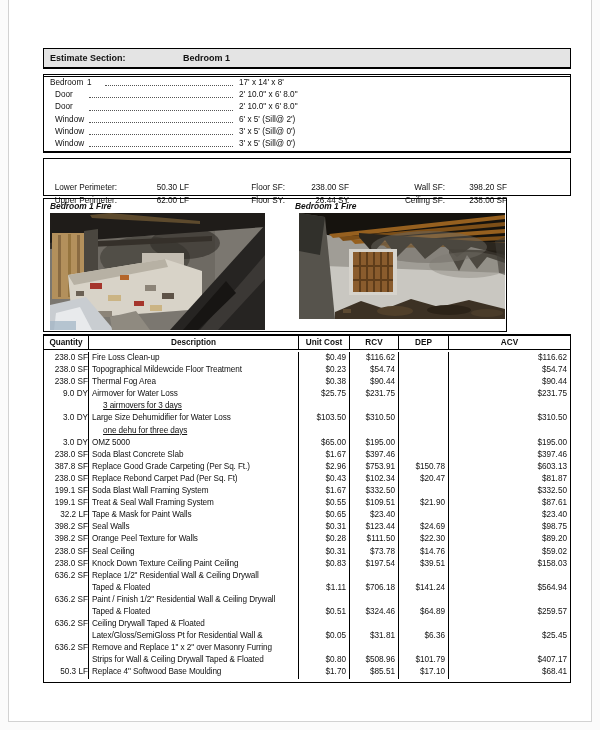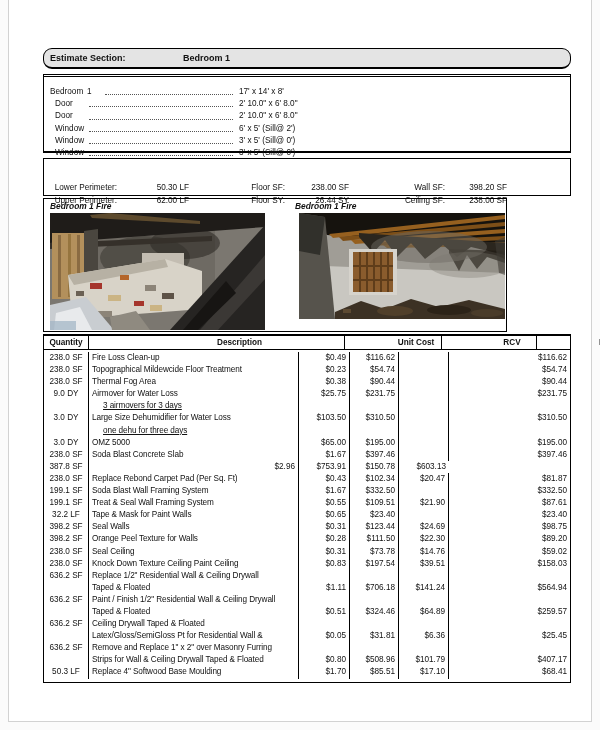--- a/index.html
+++ b/index.html
@@ -24,29 +24,29 @@
   
   .est-header {
     margin-top:48px; height:21px; width:528px;
     background:#e4e4e4;
     border:1px solid #000; border-bottom-width:2px;
     display:flex; align-items:center;
     font-weight:bold; font-size:9px;
   }
   .est-label { padding-left:6px; }
   .est-value { position:absolute; left:139px; }
-  .est-header { position:relative;border-radius:9px; }
+  .est-header { position:relative; }
 
   
   .dims-box {
     margin-top:5px; height:79px; width:528px;
     border:1px solid #000;
     border-top:3px double #000;
     border-bottom-width:2px;
-    padding-top:9px;
+    padding-top:0;
     font-size:8.2px;
   }
   .dim-row { display:flex; height:12.2px; line-height:12.2px; align-items:flex-end; }
   .dim-name { display:inline-block; padding-left:6px; width:43px; line-height:12.2px; }
   .dim-row.indent .dim-name { padding-left:11px; }
   .dim-num { display:inline-block; width:16px; line-height:12.2px; }
   .dim-num:empty { width:0; }
   .dim-leader { flex:1 1 auto; border-bottom:1px dotted #555; margin:0 4px 3px 2px; }
   .dim-value { flex:0 0 333px; padding-left:2px; line-height:12.2px; }
 
@@ -84,32 +84,31 @@
     border:1px solid #000;
     border-top:2px solid #000;
     font-size:8.2px;
   }
   .thead {
     display:grid;
     grid-template-columns:45px 210px 51px 49px 50px auto;
     height:14px; line-height:13px;
     font-weight:bold;
     border-bottom:1px solid #000;
-    gap:46px;
   }
   .thead span { text-align:center; border-right:1px solid #000; overflow:hidden; }
   .thead span:last-child { border-right:none; }
   .tbody { padding:2px 0 3px 0; }
   .trow {
     display:grid;
     grid-template-columns:45px 210px 51px 49px 50px auto;
     line-height:12.1px;
   }
   .c-qty {
-    text-align:center; padding-right:0;
+    text-align:right; padding-right:0;
     border-right:1px solid #000; white-space:nowrap;
   }
   .c-desc { padding-left:3px; border-right:1px solid #000; }
   .desc-line { white-space:nowrap; overflow:hidden; letter-spacing:-0.1px; }
   .desc-line.note { padding-left:11px;text-decoration:underline; }
   .c-num {
     border-right:1px solid #000;
     display:flex; flex-direction:column;
     justify-content:flex-start; align-items:flex-end;
     padding-right:3px; white-space:nowrap;
@@ -396,20 +395,23 @@
             </div>
             <div class="c-num c-dep">
               <div class="num"></div>
             </div>
             <div class="c-num c-acv">
               <div class="num">$397.46</div>
             </div>
           </div>
           <div class="trow">
             <div class="c-qty">387.8 SF</div>
+            <div class="c-desc">
+              <div class="desc-line">Replace Good Grade Carpeting (Per Sq. Ft.)</div>
+            </div>
             <div class="c-num c-unit-cost">
               <div class="num">$2.96</div>
             </div>
             <div class="c-num c-rcv">
               <div class="num">$753.91</div>
             </div>
             <div class="c-num c-dep">
               <div class="num">$150.78</div>
             </div>
             <div class="c-num c-acv">

